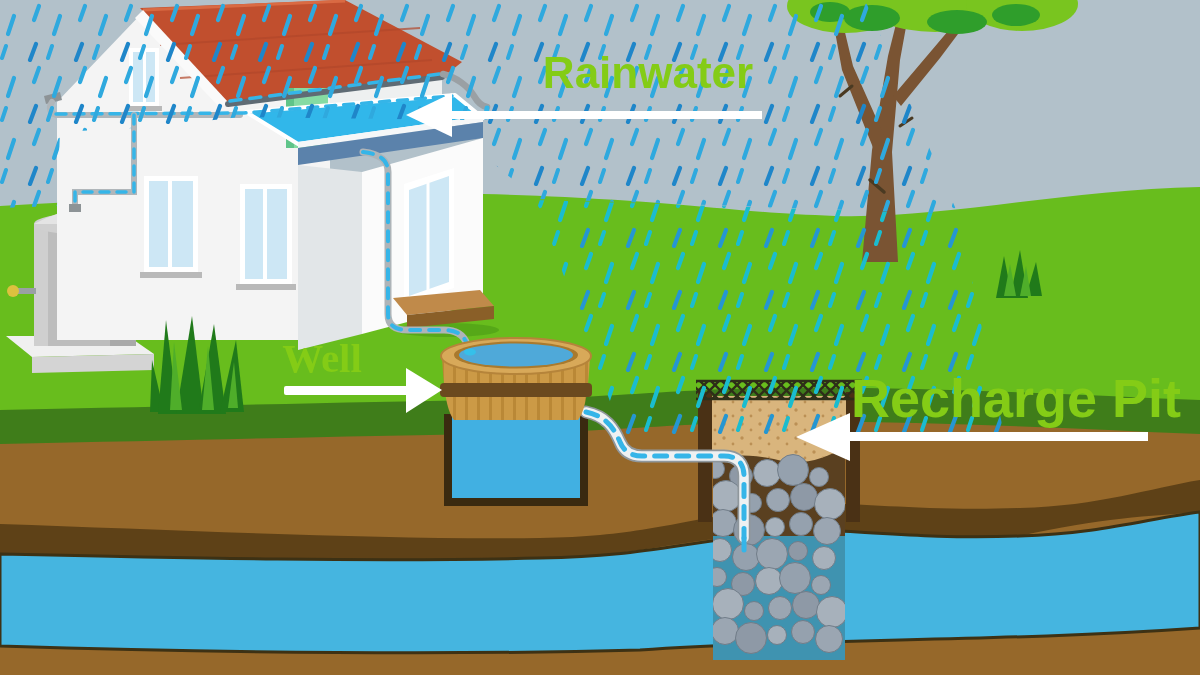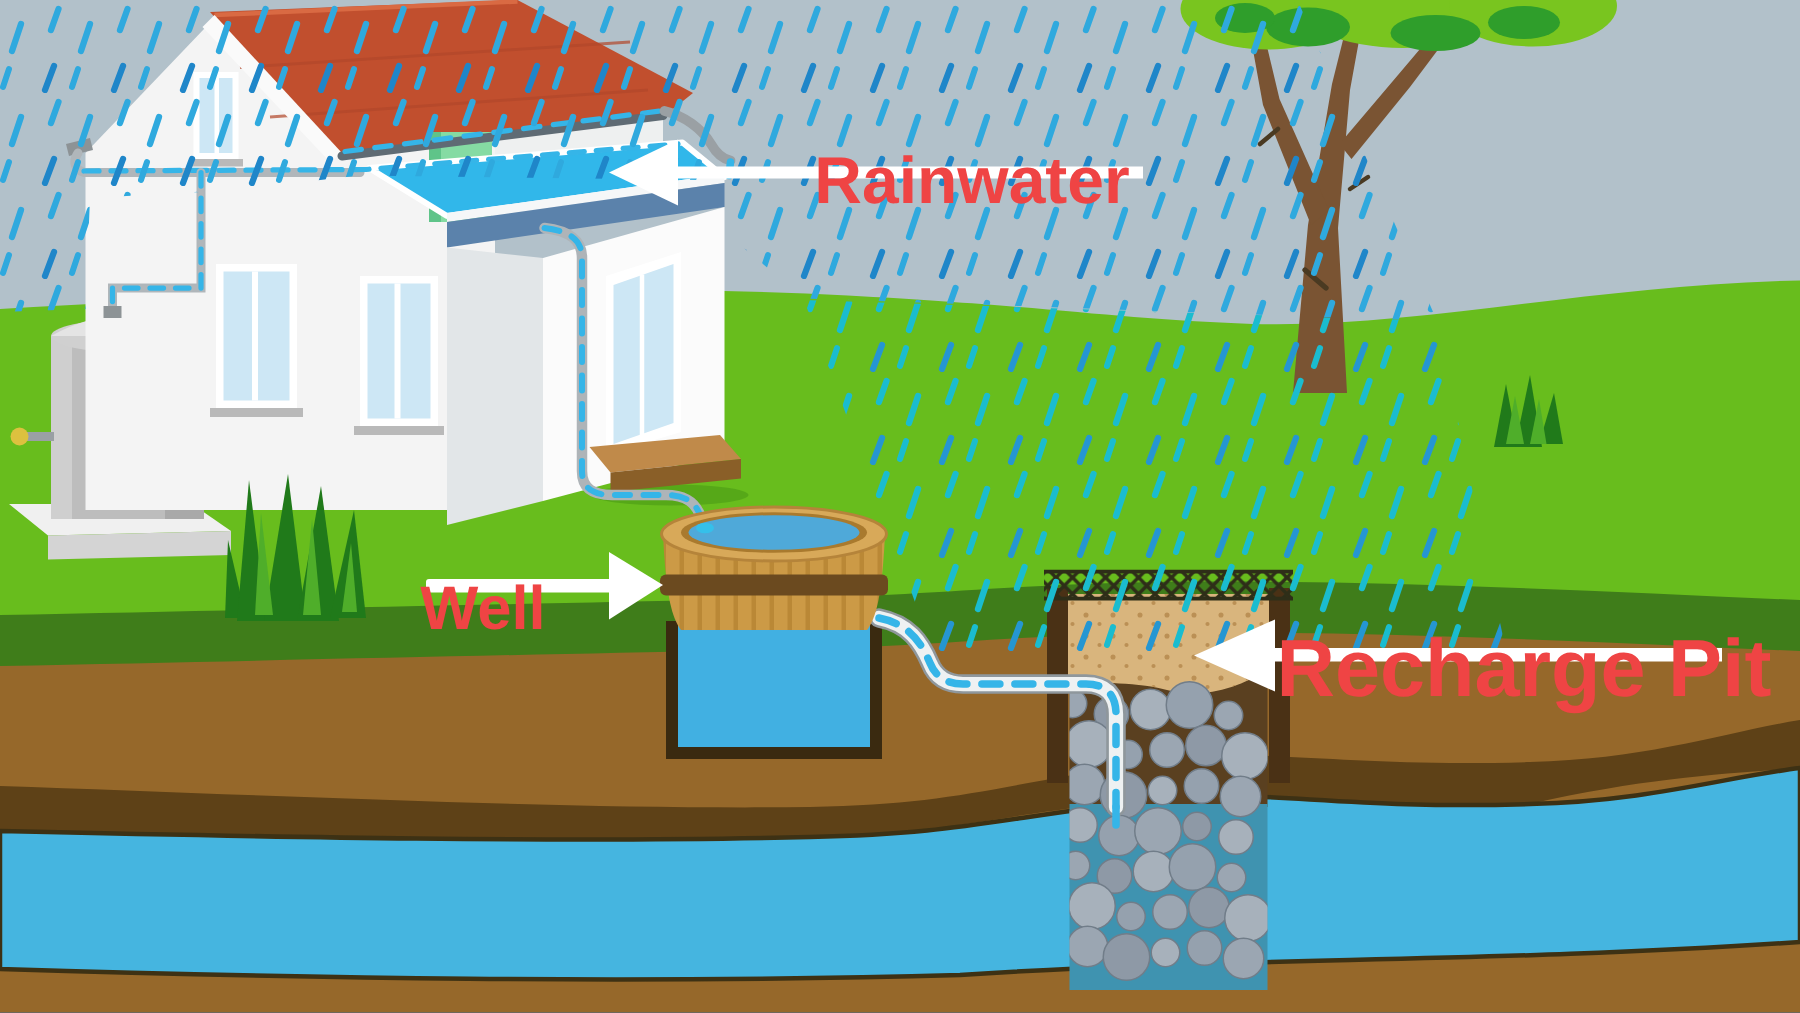--- a/index.html
+++ b/index.html
@@ -3,24 +3,24 @@
 <meta charset="utf-8">
 <style>
   html,body{margin:0;padding:0;background:#222;}
   .stage{
     position:relative;width:1200px;height:675px;overflow:hidden;
     font-family:"Liberation Sans", sans-serif;
   }
   .stage svg{position:absolute;inset:0;display:block;}
   .label{
     position:absolute;transform:translate(-50%,-50%);
-    color:#ef4444;font-weight:700;white-space:nowrap;line-height:1;margin-top:48px;
+    color:#84cc16;font-weight:700;white-space:nowrap;line-height:1;
   }
   .label-rainwater{left:648px;top:73px;font-size:44px;}
-  .label-well{left:322px;top:358px;font-size:41px;}
+  .label-well{left:322px;top:358px;font-size:41px;font-family:Liberation Serif, serif;}
   .label-recharge{left:1016px;top:398px;font-size:54px;}
 </style>
 </head>
 <body>
 
 <div class="stage">
 <svg viewBox="0 0 1200 675" width="1200" height="675">
   <defs>
     <pattern id="rainSky" width="46" height="62" patternUnits="userSpaceOnUse">
       <line x1="8" y1="34" x2="14" y2="16" stroke="#2fa9de" stroke-width="4.2" stroke-linecap="round"></line>

